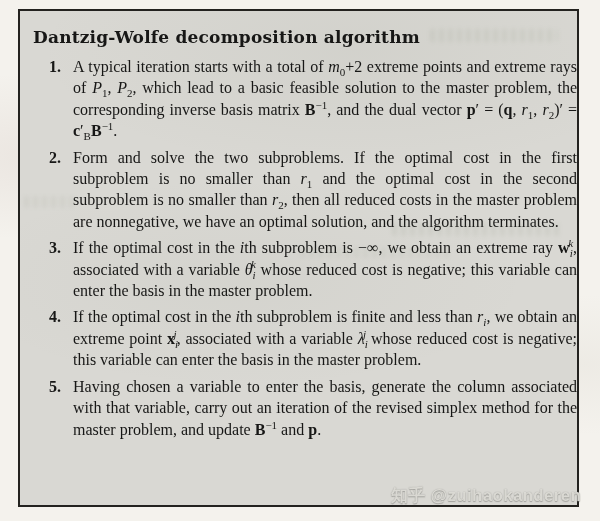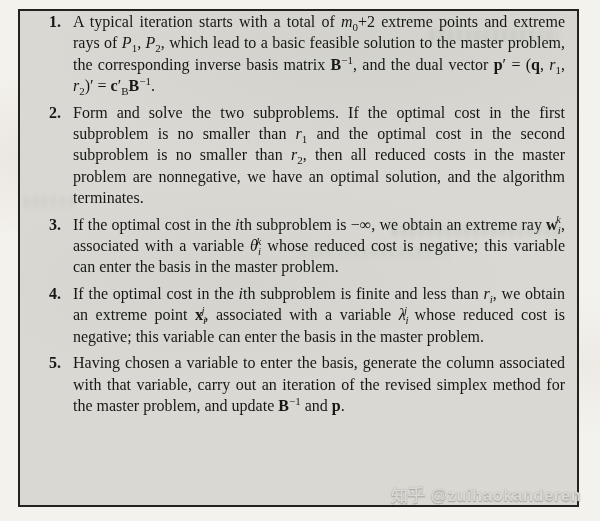--- a/index.html
+++ b/index.html
@@ -45,21 +45,21 @@
     box-sizing: border-box;
     padding-right: 12px;
     text-align: right;
     font-weight: bold;
     font-size: 16px;
     line-height: 21.4px;
   }
   .step-text {
     flex: 1;
     box-sizing: border-box;
-    padding-right: 12px;
+    padding-right: 0;
     text-align: justify;
     font-size: 16px;
     line-height: 21.4px;
   }
   .step-text i { font-style: italic; }
   .step-text b { font-weight: bold; }
   .step-text sub, .step-text sup {
     font-size: 11px;
     line-height: 0;
   }
@@ -91,20 +91,21 @@
     letter-spacing: 0.3px;
   }
 </style>
 </head>
 <body>
 
 <div class="page">
 
   <div class="algo-box">
 
+    <div class="algo-title">Dantzig-Wolfe decomposition algorithm</div>
 
     <div class="steps">
 
       <div class="step">
         <div class="step-num">1.</div>
         <div class="step-text">A typical iteration starts with a total of <i>m</i><sub>0</sub>+2 extreme points and extreme rays of <i>P</i><sub>1</sub>, <i>P</i><sub>2</sub>, which lead to a basic feasible solution to the master problem, the corresponding inverse basis matrix <b>B</b><sup>−1</sup>, and the dual vector <b>p</b>′ = (<b>q</b>, <i>r</i><sub>1</sub>, <i>r</i><sub>2</sub>)′ = <b>c</b>′<sub>B</sub><b>B</b><sup>−1</sup>.</div>
       </div>
 
       <div class="step">
         <div class="step-num">2.</div>

